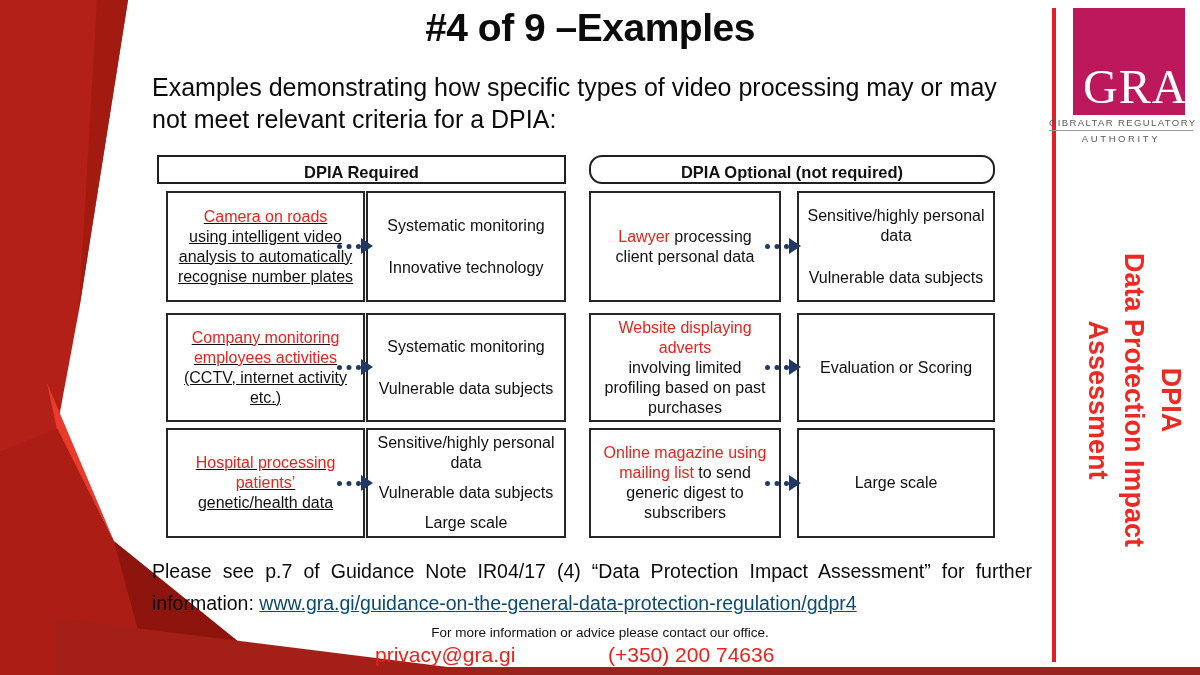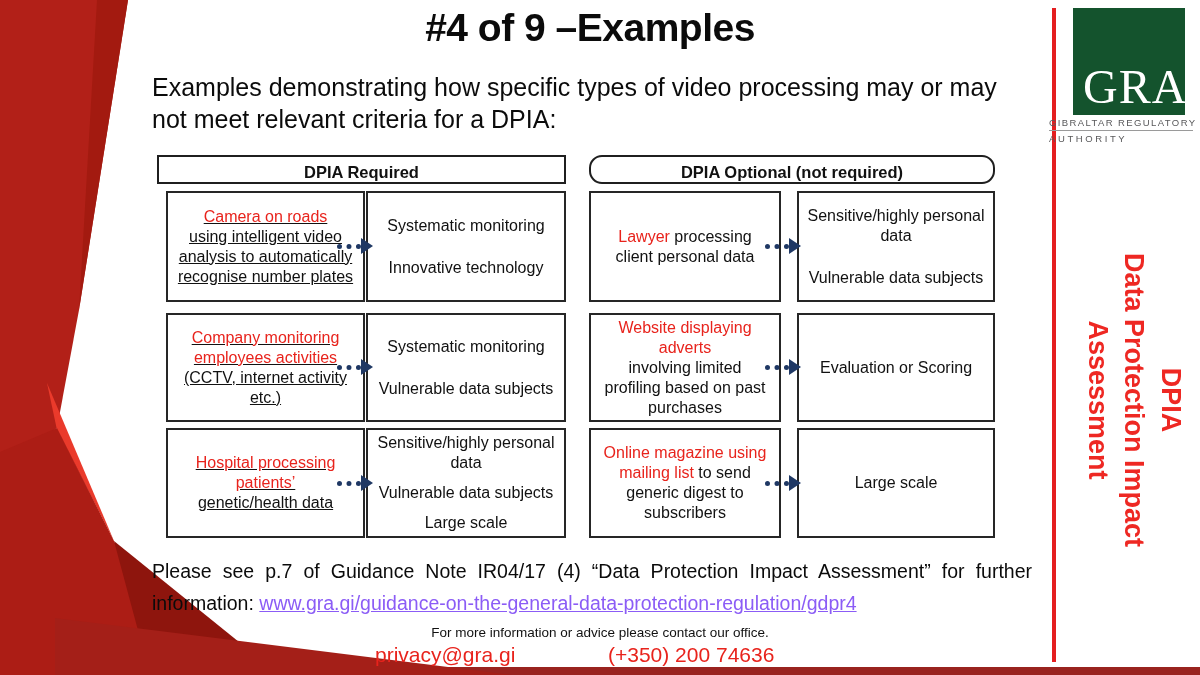--- a/index.html
+++ b/index.html
@@ -35,30 +35,30 @@
   .eline{width:100%;}
   
   .arrow{position:absolute;width:38px;height:16px;display:flex;align-items:center;z-index:5;}
   .arrow .dots{width:24px;border-top:5px dotted #1f3864;height:0;}
   .arrow .tri{width:0;height:0;border-top:8px solid transparent;border-bottom:8px solid transparent;border-left:12px solid #1f3864;}
   .a1l{left:337px;top:238px;} .a2l{left:337px;top:359px;} .a3l{left:337px;top:475px;}
   .a1r{left:765px;top:238px;} .a2r{left:765px;top:359px;} .a3r{left:765px;top:475px;}
   
   .note{position:absolute;left:152px;top:556px;width:880px;font-size:19.5px;line-height:1.62;
     text-align:justify;color:#0b0b0b;margin:0;}
-  .note a{color:#8b5cf6;text-decoration:underline;cursor:pointer;}
+  .note a{color:#0c4a6e;text-decoration:underline;cursor:pointer;}
   .contact-line{position:absolute;left:150px;top:625px;width:900px;text-align:center;font-size:13.5px;color:#111;}
   .email{position:absolute;left:375px;top:643px;font-size:21px;color:#e8231c;}
   .phone{position:absolute;left:608px;top:643px;font-size:21px;color:#e8231c;}
   
-  .logo{position:absolute;left:1073px;top:8px;width:112px;height:107px;background:#14532d;
+  .logo{position:absolute;left:1073px;top:8px;width:112px;height:107px;background:#be185d;
     display:flex;align-items:flex-end;}
   .logo .gra{font-family:"Liberation Serif",serif;font-size:48px;line-height:1;color:#ffffff;
     padding:0 0 4px 10px;letter-spacing:1px;}
-  .org{position:absolute;left:1049px;top:117px;width:144px;color:#58585a;}
+  .org{position:absolute;left:1049px;top:117px;width:144px;text-align:center;color:#58585a;}
   .org .l1{font-size:9.5px;letter-spacing:1.4px;white-space:nowrap;}
   .org .rule{border-top:1px solid #9a9a9a;margin:2px 0 2px 0;}
   .org .l2{font-size:9.5px;letter-spacing:2.6px;white-space:nowrap;}
   .vwrap{position:absolute;left:1078px;top:172px;width:112px;height:456px;}
   .vinner{width:456px;height:112px;transform:rotate(90deg) translateY(-112px);transform-origin:top left;
     display:flex;flex-direction:column;justify-content:center;text-align:center;
     color:#ee2823;font-weight:bold;font-size:27px;line-height:1.35;}
 </style>
 </head>
 <body>

